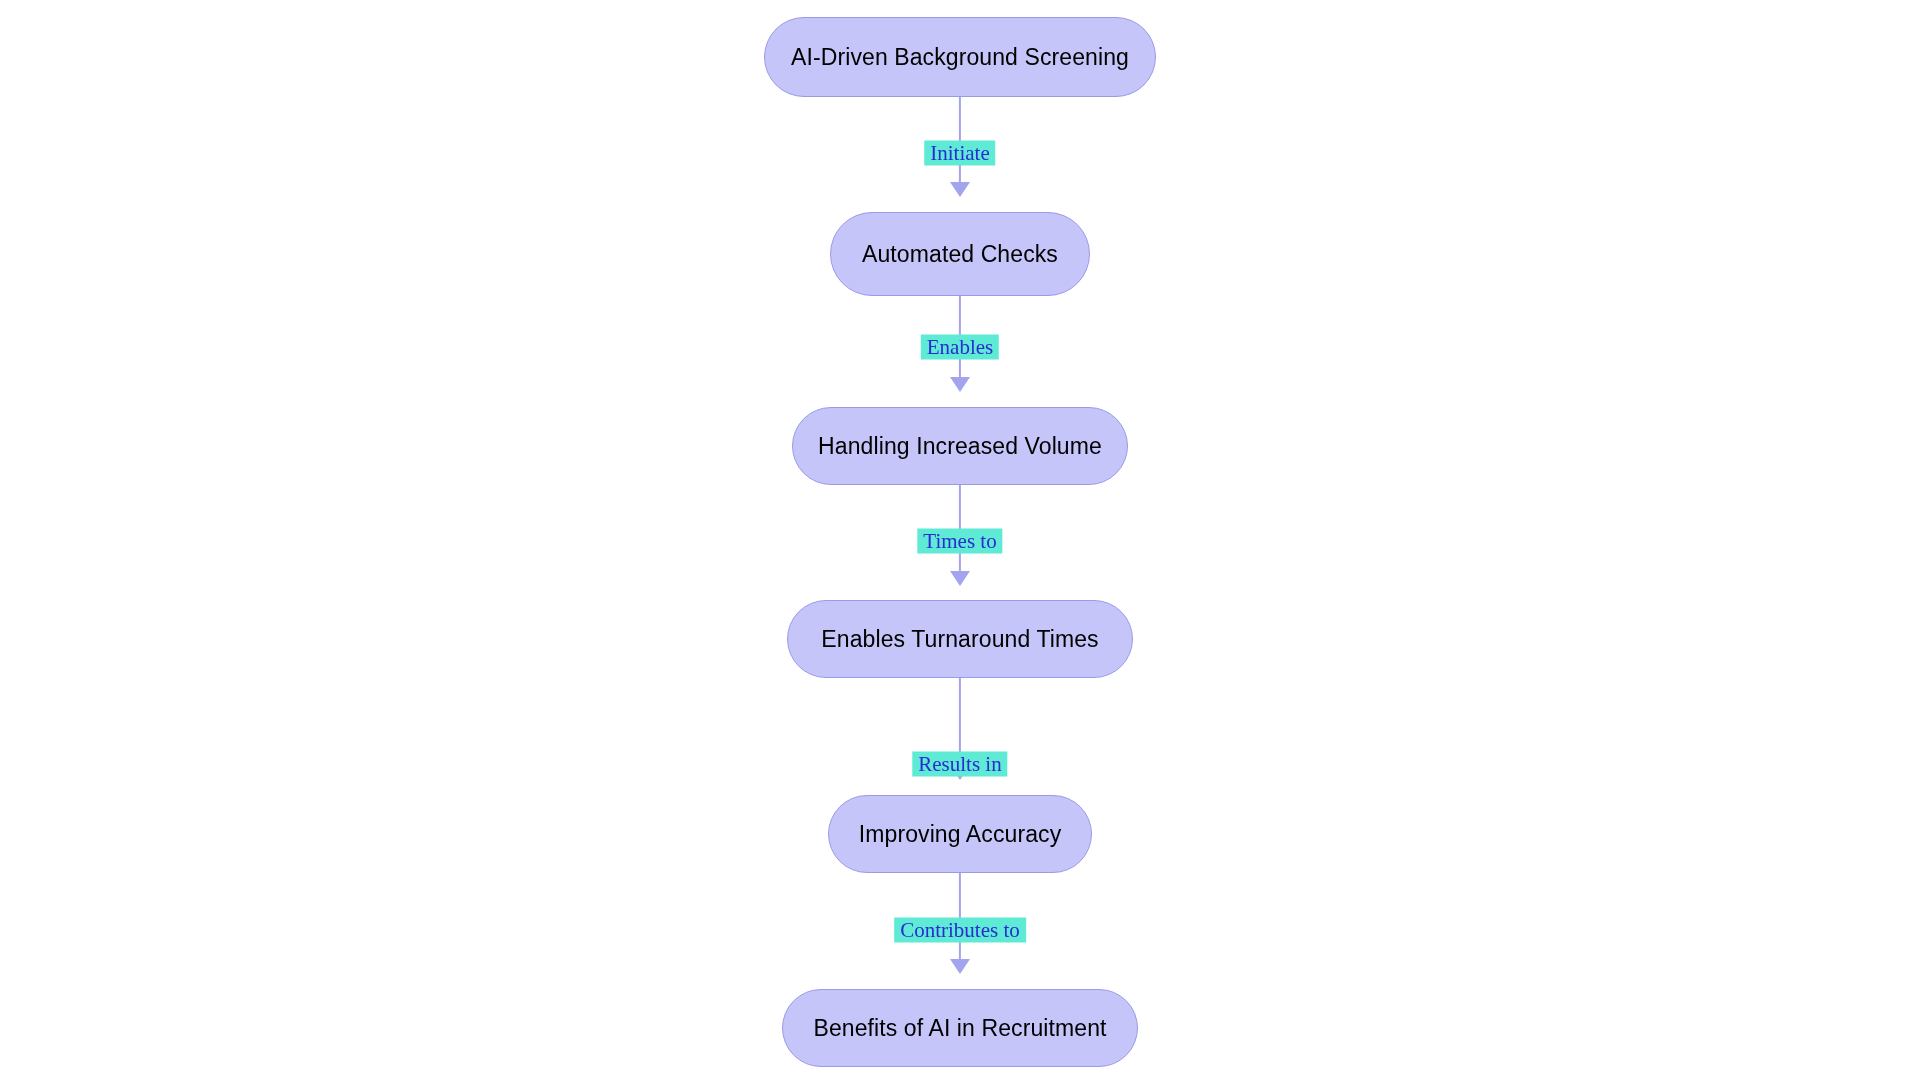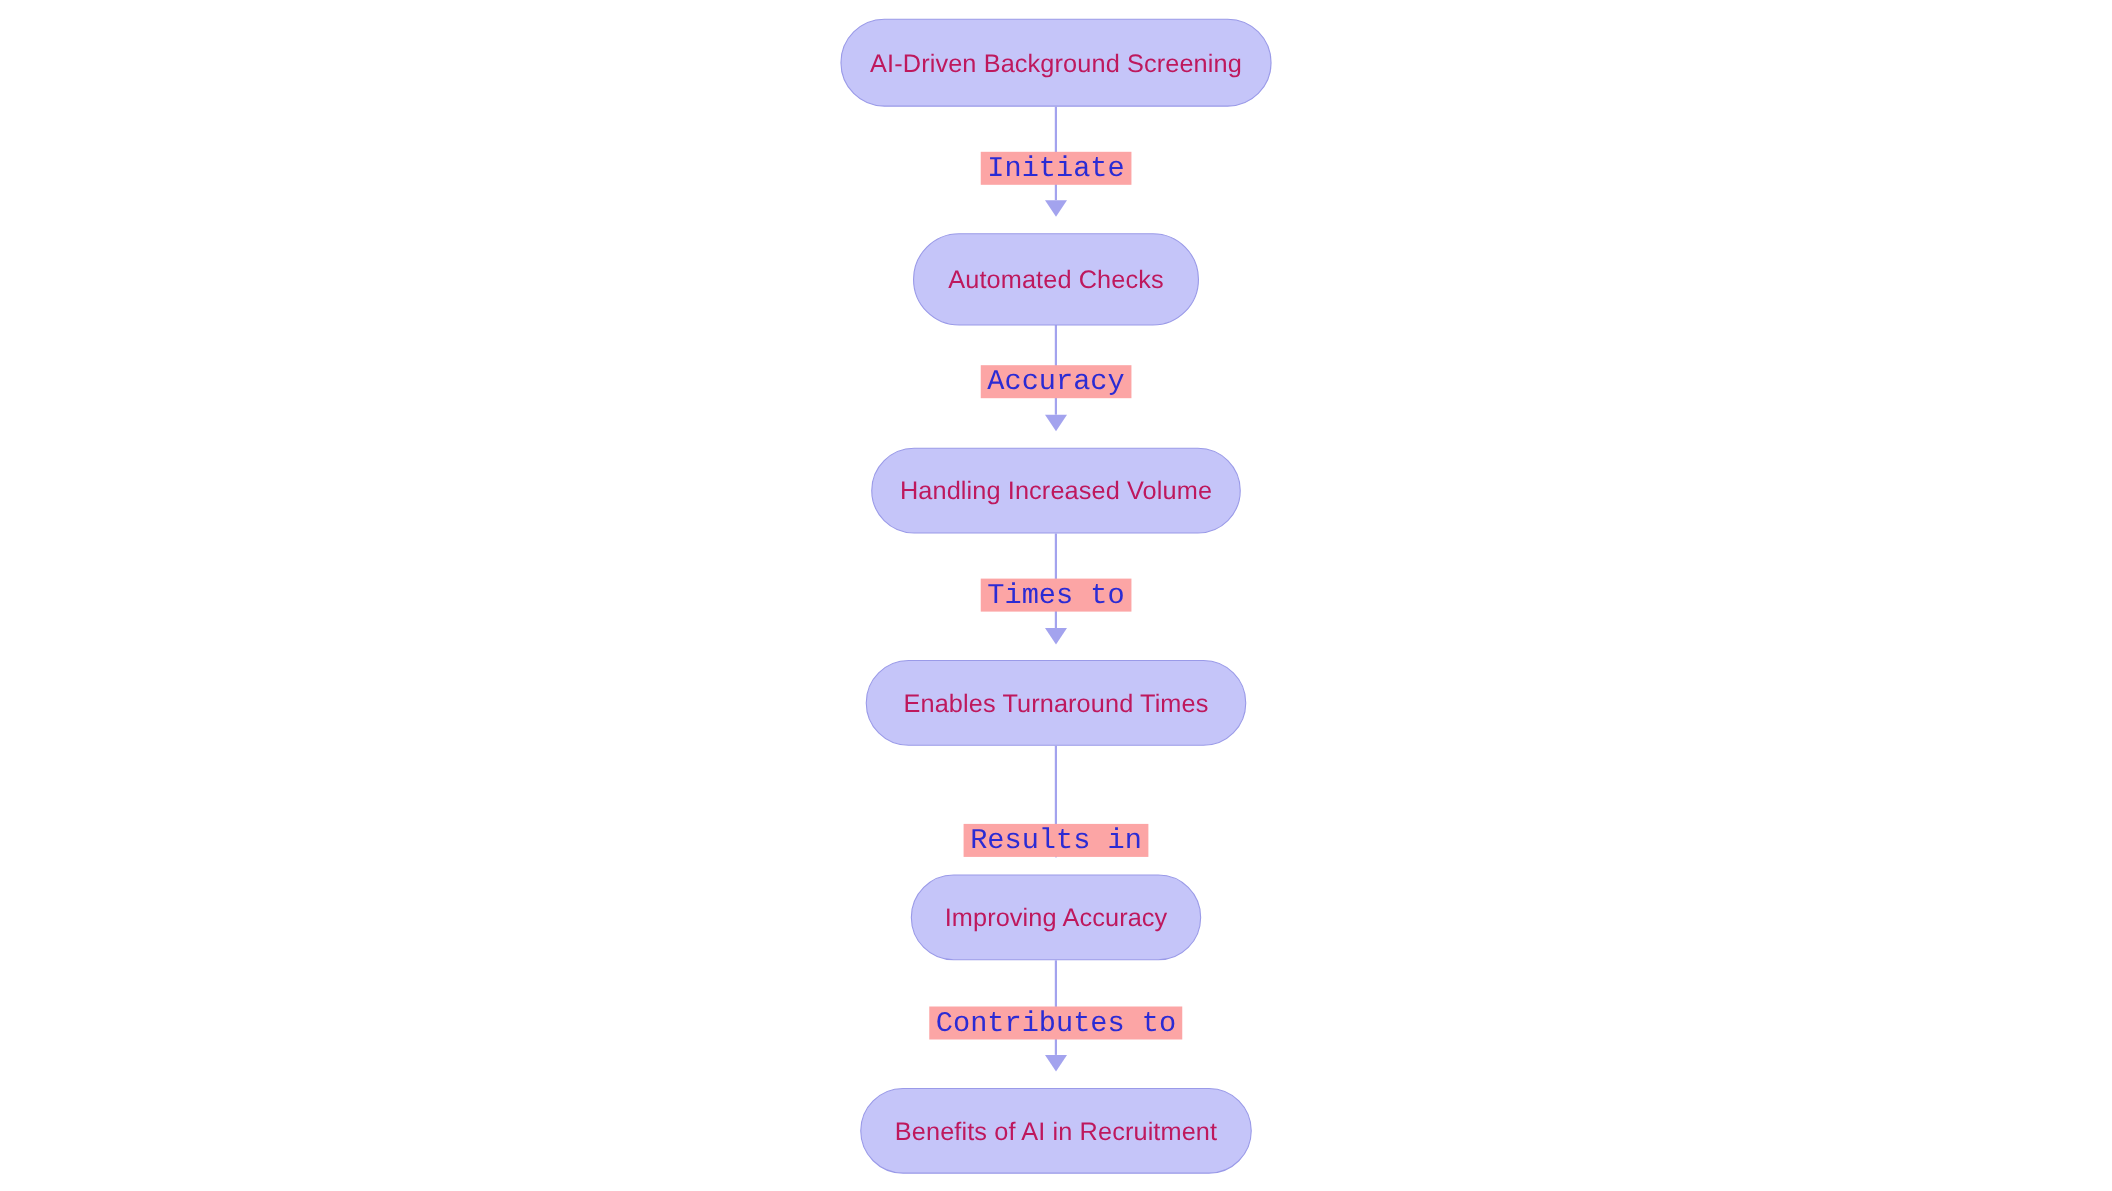--- a/index.html
+++ b/index.html
@@ -28,21 +28,21 @@
     box-sizing: border-box;
     display: flex;
     align-items: center;
     justify-content: center;
     background: #c5c5f9;
     border: 1.4px solid #9a9ae8;
     border-radius: 999px;
     transform: translateX(-50%);
   }
   .node-label {
-    color: #be185d;
+    color: #000000;
     font-size: 23px;
     font-weight: 400;
     letter-spacing: 0.1px;
     white-space: nowrap;
     line-height: 1;
     font-family: "Liberation Sans", sans-serif;
   }
 
   
   .edge-line {
@@ -56,42 +56,42 @@
     width: 0;
     height: 0;
     border-left: 10px solid transparent;
     border-right: 10px solid transparent;
     border-top: 15px solid #a3a3ee;
     transform: translateX(-50%);
   }
   .edge-label {
     position: absolute;
     transform: translate(-50%, -50%);
-    background: #fca5a5;
+    background: #5eead4;
     color: #2b2bd4;
-    font-size: 26px;
+    font-size: 21px;
     font-weight: 400;
     line-height: 1;
     white-space: nowrap;
     padding: 2px 6px;
-    font-family: Liberation Mono, monospace;
+    font-family: Liberation Serif, serif;
   }
 </style>
 </head>
 <body>
 
 <div id="flow-canvas">
 
   <div class="edge-line" style="left:960px; top:97px; height:85px;"></div>
   <div class="edge-arrow" style="left:960px; top:182px;"></div>
   <div class="edge-label" style="left:960px; top:153px;">Initiate</div>
 
   <div class="edge-line" style="left:960px; top:290px; height:87px;"></div>
   <div class="edge-arrow" style="left:960px; top:377px;"></div>
-  <div class="edge-label" style="left:960px; top:347px;">Accuracy</div>
+  <div class="edge-label" style="left:960px; top:347px;">Enables</div>
 
   <div class="edge-line" style="left:960px; top:485px; height:86px;"></div>
   <div class="edge-arrow" style="left:960px; top:571px;"></div>
   <div class="edge-label" style="left:960px; top:541px;">Times to</div>
 
   <div class="edge-line" style="left:960px; top:678px; height:87px;"></div>
   <div class="edge-arrow" style="left:960px; top:765px;"></div>
   <div class="edge-label" style="left:960px; top:735px;margin-top:29px;">Results in</div>
 
   <div class="edge-line" style="left:960px; top:873px; height:86px;"></div>

